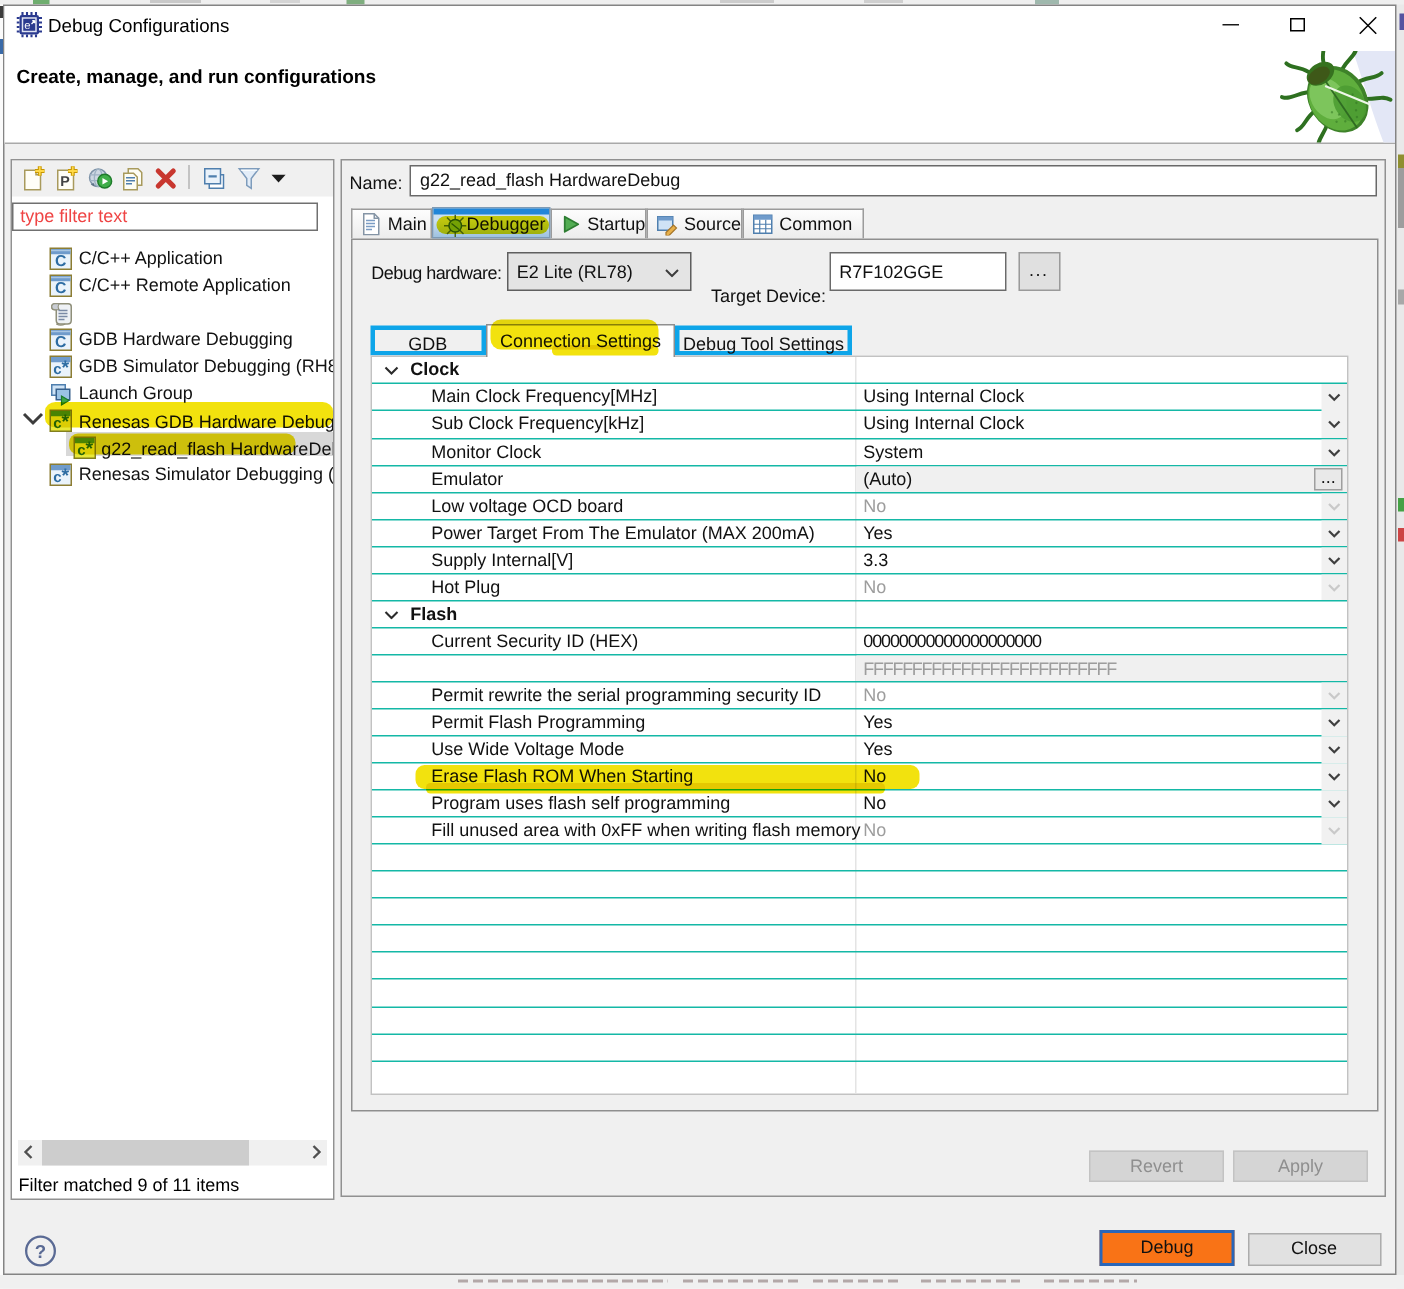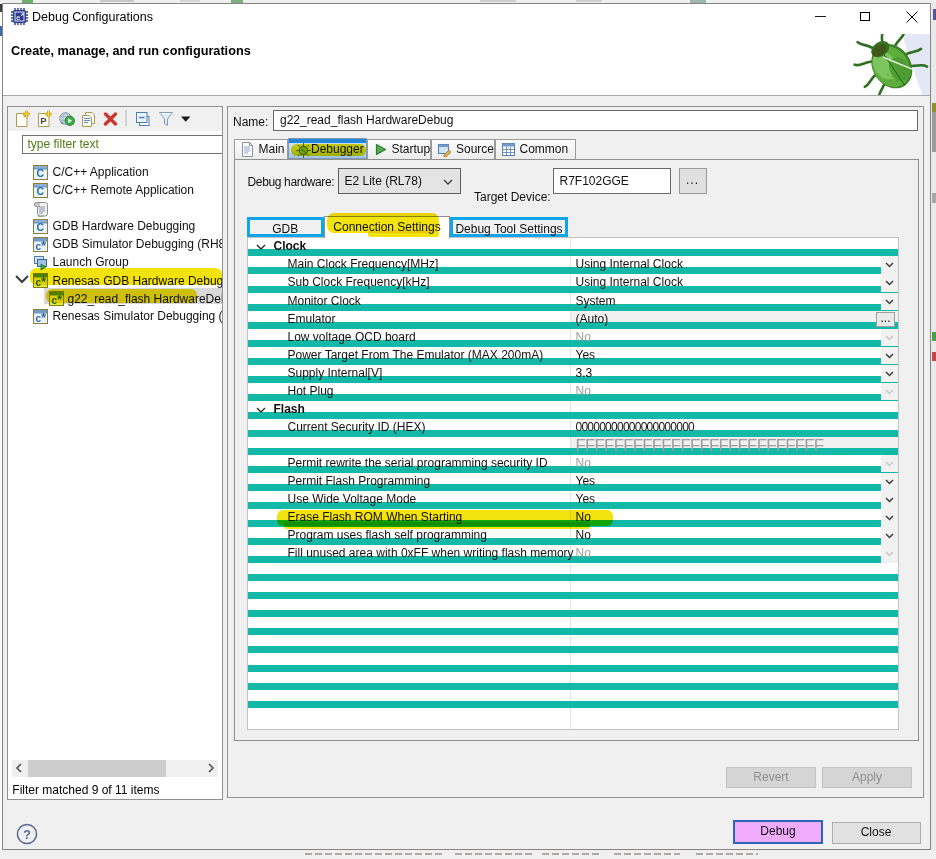--- a/index.html
+++ b/index.html
@@ -6,21 +6,21 @@
 .a{position:absolute}
 
 #dlg{left:2px;top:3px;width:929px;height:847px;background:#f0f0f0;border:1px solid #848484}
 #titlebar{left:0;top:0;width:100%;height:30px;background:#fff}
 #title{left:29px;top:6px;font-size:12.5px;color:#000}
 #banner{left:0;top:30px;width:100%;height:62px;background:#fff;border-bottom:1px solid #a9a9a9;overflow:hidden}
 #banner h1{position:absolute;left:8px;top:10px;font-size:12.7px;font-weight:bold;color:#000}
 
 #lpanel{left:3.5px;top:101.5px;width:216px;height:694.5px;background:#fff;border:1px solid #919191}
 #ltoolbar{left:0;top:0;width:100%;height:24px;background:#f0f0f0}
-#filter{left:14px;top:28px;width:204px;height:19px;border:1px solid #707070;background:#fff;color:#4d7c0f;line-height:17px;padding-left:5px}
+#filter{left:0;top:28px;width:204px;height:19px;border:1px solid #707070;background:#fff;color:#ef4444;line-height:17px;padding-left:5px}
 #tree{left:0;top:49px;width:214px;height:566px;overflow:hidden}
 #tree>svg{z-index:4}
 .trow{position:absolute;left:0;width:300px;height:18px;line-height:17px;white-space:nowrap}
 .trow .txt{position:absolute;left:45px;top:1px}
 .hsb{left:4px;top:653px;width:206px;height:17px;background:#f0f0f0}
 #fmatch{left:4.8px;top:676px;color:#000}
 
 #rpanel{left:223.5px;top:101.5px;width:697px;height:692.5px;background:#f0f0f0;border:1px solid #919191}
 #nmlabel{left:5.5px;top:8px}
 #nminput{left:45.5px;top:3.5px;width:645px;height:21px;background:#fff;border:1px solid #696969;line-height:19px;padding-left:6px}
@@ -37,34 +37,34 @@
 #dhlabel{left:13px;top:15px;letter-spacing:-0.35px}
 #combo{left:103px;top:8.5px;width:123px;height:26px;background:#e4e4e4;border:1px solid #5f5f5f;line-height:24px;padding-left:6px}
 #tdlabel{left:239.5px;top:30px}
 #tdinput{left:318px;top:8.5px;width:118px;height:26px;background:#fff;border:1px solid #6a6a6a;line-height:24px;padding-left:6px}
 #tdbtn{left:444px;top:8.5px;width:28px;height:26px;background:#e0e0e0;border:1px solid #9a9a9a;text-align:center;line-height:22px;letter-spacing:1px}
 
 .stab{position:absolute;top:57px;height:20px;border:3px solid #0ea5e9;background:#f0f0f0;line-height:19px;text-align:center}
 #stabsel{position:absolute;top:56px;height:22.5px;border:1px solid #8f8f8f;border-bottom:none;background:#fff;line-height:21px;text-align:center;z-index:3}
 
 #ptable{left:12px;top:77.9px;width:652.5px;height:492.6px;background:#fff;border:1px solid #c2c2c2;overflow:hidden}
-.row{position:relative;width:100%;height:18.05px;border-bottom:7px solid #14b8a6;line-height:17.5px;white-space:nowrap}
+.row{position:relative;width:100%;height:18.05px;border-bottom:1px solid #14b8a6;line-height:17.5px;white-space:nowrap}
 .row .lbl{position:absolute;left:40px;top:0}
 .row.sec .lbl{left:26px;font-weight:bold}
 .row .val{position:absolute;left:328px;top:0;width:310px}
 .vline{position:absolute;left:322.5px;top:0;width:1px;height:100%;background:#e4e4e4}
 .gray{color:#9d9d9d}
 .chev{position:absolute;right:0px;top:0;width:17.5px;height:17.5px;background:#f1f1f1}
 .chev svg{position:absolute;left:4.5px;top:6px}
 .seca{position:absolute;left:8px;top:6px}
 
 .btn{position:absolute;text-align:center}
 #revert{left:498.5px;top:660.5px;width:90px;height:21px;background:#d5d5d5;border:1px solid #c3c3c3;color:#8f8f8f;line-height:19px}
 #apply{left:594.5px;top:660.5px;width:90px;height:21px;background:#d5d5d5;border:1px solid #c3c3c3;color:#8f8f8f;line-height:19px}
-#debugbtn{left:730px;top:815.5px;width:90px;height:24px;background:#f0abfc;border:2px solid #2a66b8;line-height:19px;text-align:center}
+#debugbtn{left:730px;top:815.5px;width:90px;height:24px;background:#f97316;border:2px solid #2a66b8;line-height:19px;text-align:center}
 #closebtn{left:828.5px;top:817.5px;width:89px;height:22px;background:#e1e1e1;border:1px solid #acacac;line-height:19px;text-align:center}
 
 .hl{position:absolute;background:#f2e20e;z-index:5;mix-blend-mode:multiply}
 
 .clip{overflow:hidden}
 </style></head>
 <body>
 
 <div class="a" style="left:0;top:0;width:936px;height:3px;background:#efefef"></div>
 <div class="a" style="left:22px;top:0;width:11px;height:2.5px;background:#6fae6f"></div>
@@ -436,21 +436,21 @@
               <path d="M1 1l4 4 4-4" stroke="#2b2b2b" stroke-width="1.4" fill="none"></path>
             </svg>
             <span class="lbl">Flash</span>
           </div>
        <div class="row">
             <span class="lbl">Current Security ID (HEX)</span>
             <span class="val" style="letter-spacing:-0.75px">00000000000000000000</span>
           </div>
        <div class="row">
             <div class="a" style="left:323px;top:0;right:0;height:100%;background:#f0f0f0"></div>
-            <span class="val gray" style="font-size:17px;letter-spacing:-0.85px;line-height:18px;width:340px">FFFFFFFFFFFFFFFFFFFFFFFFFF</span>
+            <span class="val gray" style="font-size:12px;letter-spacing:-0.85px;line-height:18px;width:340px">FFFFFFFFFFFFFFFFFFFFFFFFFF</span>
           </div>
        <div class="row">
             <span class="lbl">Permit rewrite the serial programming security ID</span>
             <span class="val gray">No</span>
             <span class="chev">
               <svg width="9" height="6">
                 <path d="M1 1l3.5 3.5L8 1" stroke="#c9c9c9" stroke-width="1.5" fill="none"></path>
               </svg>
             </span>
           </div>

